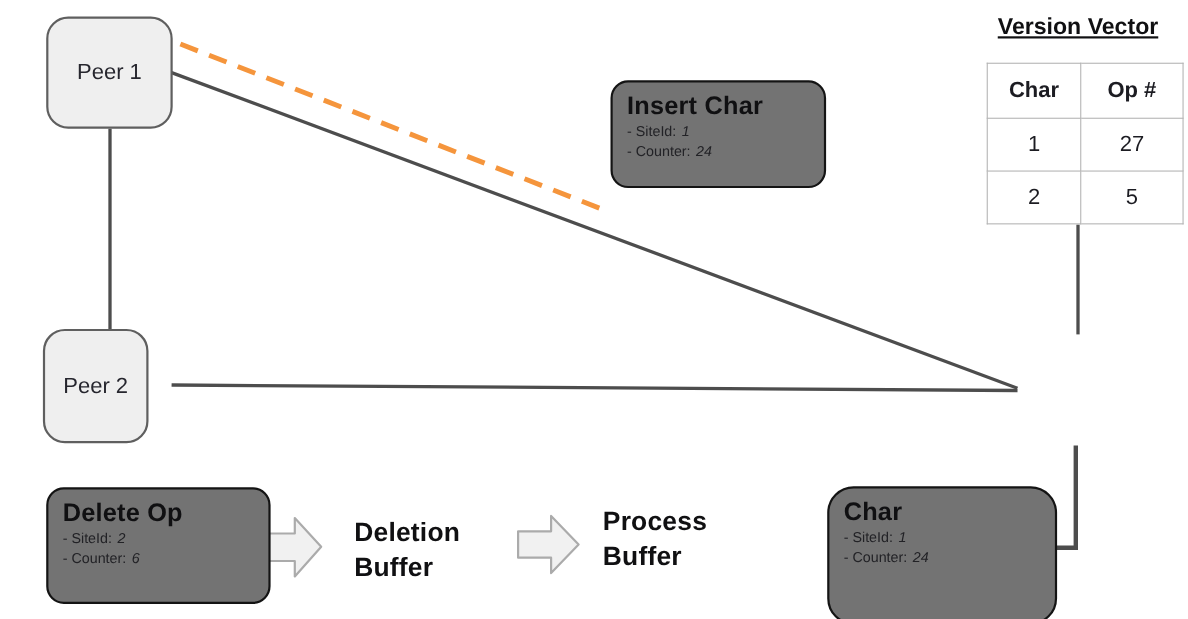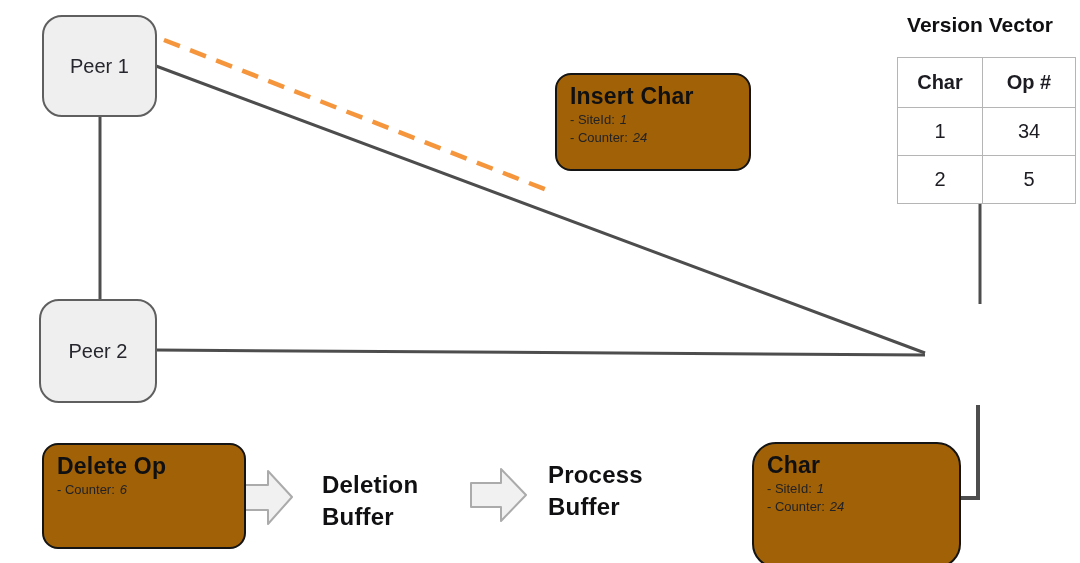--- a/index.html
+++ b/index.html
@@ -58,21 +58,21 @@
     border-radius: 20px;
     display: flex;
     align-items: center;
     justify-content: center;
     font-size: 20px;
     color: #26262e;
   }
   .note {
     position: absolute;
     z-index: 2;
-    background: #a16207;
+    background: #737373;
     border: 2.5px solid var(--note-border);
     border-radius: 16px;
     padding: 7px 13px 6px 13px;
   }
   .note .title {
     font-weight: bold;
     font-size: 23px;
     line-height: 1.25;
     color: #101012;
     letter-spacing: 0.2px;
@@ -88,20 +88,21 @@
   }
   .vv-title {
     position: absolute;
     left: 880px; top: 13px;
     width: 200px;
     text-align: center;
     font-weight: bold;
     font-size: 21px;
     z-index: 1;
     color: #101012;
+    text-decoration: underline;
   }
   table.vv {
     position: absolute;
     left: 897px; top: 57px;
     border-collapse: collapse;
     z-index: 1;
     background: #ffffff;
   }
   table.vv th, table.vv td {
     border: 1.5px solid var(--table-border);
@@ -118,21 +119,21 @@
     z-index: 1;
     font-weight: bold;
     font-size: 24px;
     line-height: 1.32;
     color: #101012;
     letter-spacing: 0.2px;
   }
   #deletion-buffer { left: 322px; top: 469px; width: 135px; }
   #process-buffer  { left: 548px; top: 459px; width: 125px; }
   #peer1 { left: 42px;  top: 15px;  width: 115px; height: 102px; }
-  #peer2 { left: 39px;  top: 299px; width: 118px; height: 104px; }
+  #peer2 { left: 39px;  top: 299px; width: 96px; height: 104px; }
   #peer3 { left: 923px; top: 303px; width: 117px; height: 103px; }
   #insert-char { left: 555px; top: 73px;  width: 196px; height: 98px;  }
   #delete-op   { left: 10px;  top: 443px; width: 204px; height: 106px; margin-left: 32px; }
   #char-note   { left: 752px; top: 442px; width: 209px; height: 126px; border-radius: 24px; }
 </style>
 </head>
 <body>
 
 <div class="canvas">
 
@@ -160,20 +161,23 @@
       <span>- SiteId:</span><span class="val">1</span>
     </div>
     <div class="field">
       <span>- Counter:</span><span class="val">24</span>
     </div>
   </div>
 
   <div class="note" id="delete-op">
     <div class="title">Delete Op</div>
     <div class="field">
+      <span>- SiteId:</span><span class="val">2</span>
+    </div>
+    <div class="field">
       <span>- Counter:</span><span class="val">6</span>
     </div>
   </div>
 
   <div class="note" id="char-note">
     <div class="title">Char</div>
     <div class="field">
       <span>- SiteId:</span><span class="val">1</span>
     </div>
     <div class="field">
@@ -186,21 +190,21 @@
   <table class="vv">
     <thead>
       <tr>
         <th>Char</th>
         <th>Op #</th>
       </tr>
     </thead>
     <tbody>
       <tr>
         <td>1</td>
-        <td>34</td>
+        <td>27</td>
       </tr>
       <tr>
         <td>2</td>
         <td>5</td>
       </tr>
     </tbody>
   </table>
 
   <div class="buffer-label" id="process-buffer">Process Buffer</div>
   <div class="buffer-label" id="deletion-buffer">Deletion Buffer</div>

